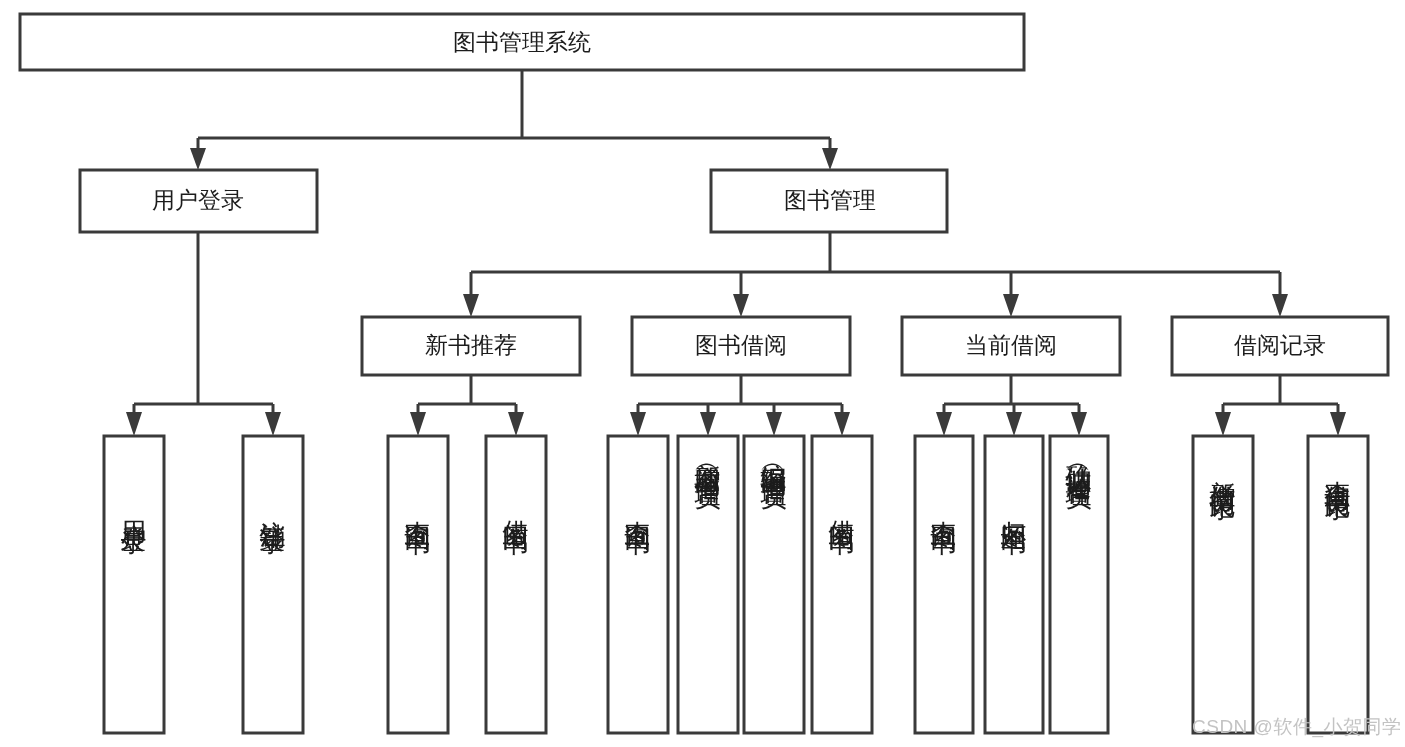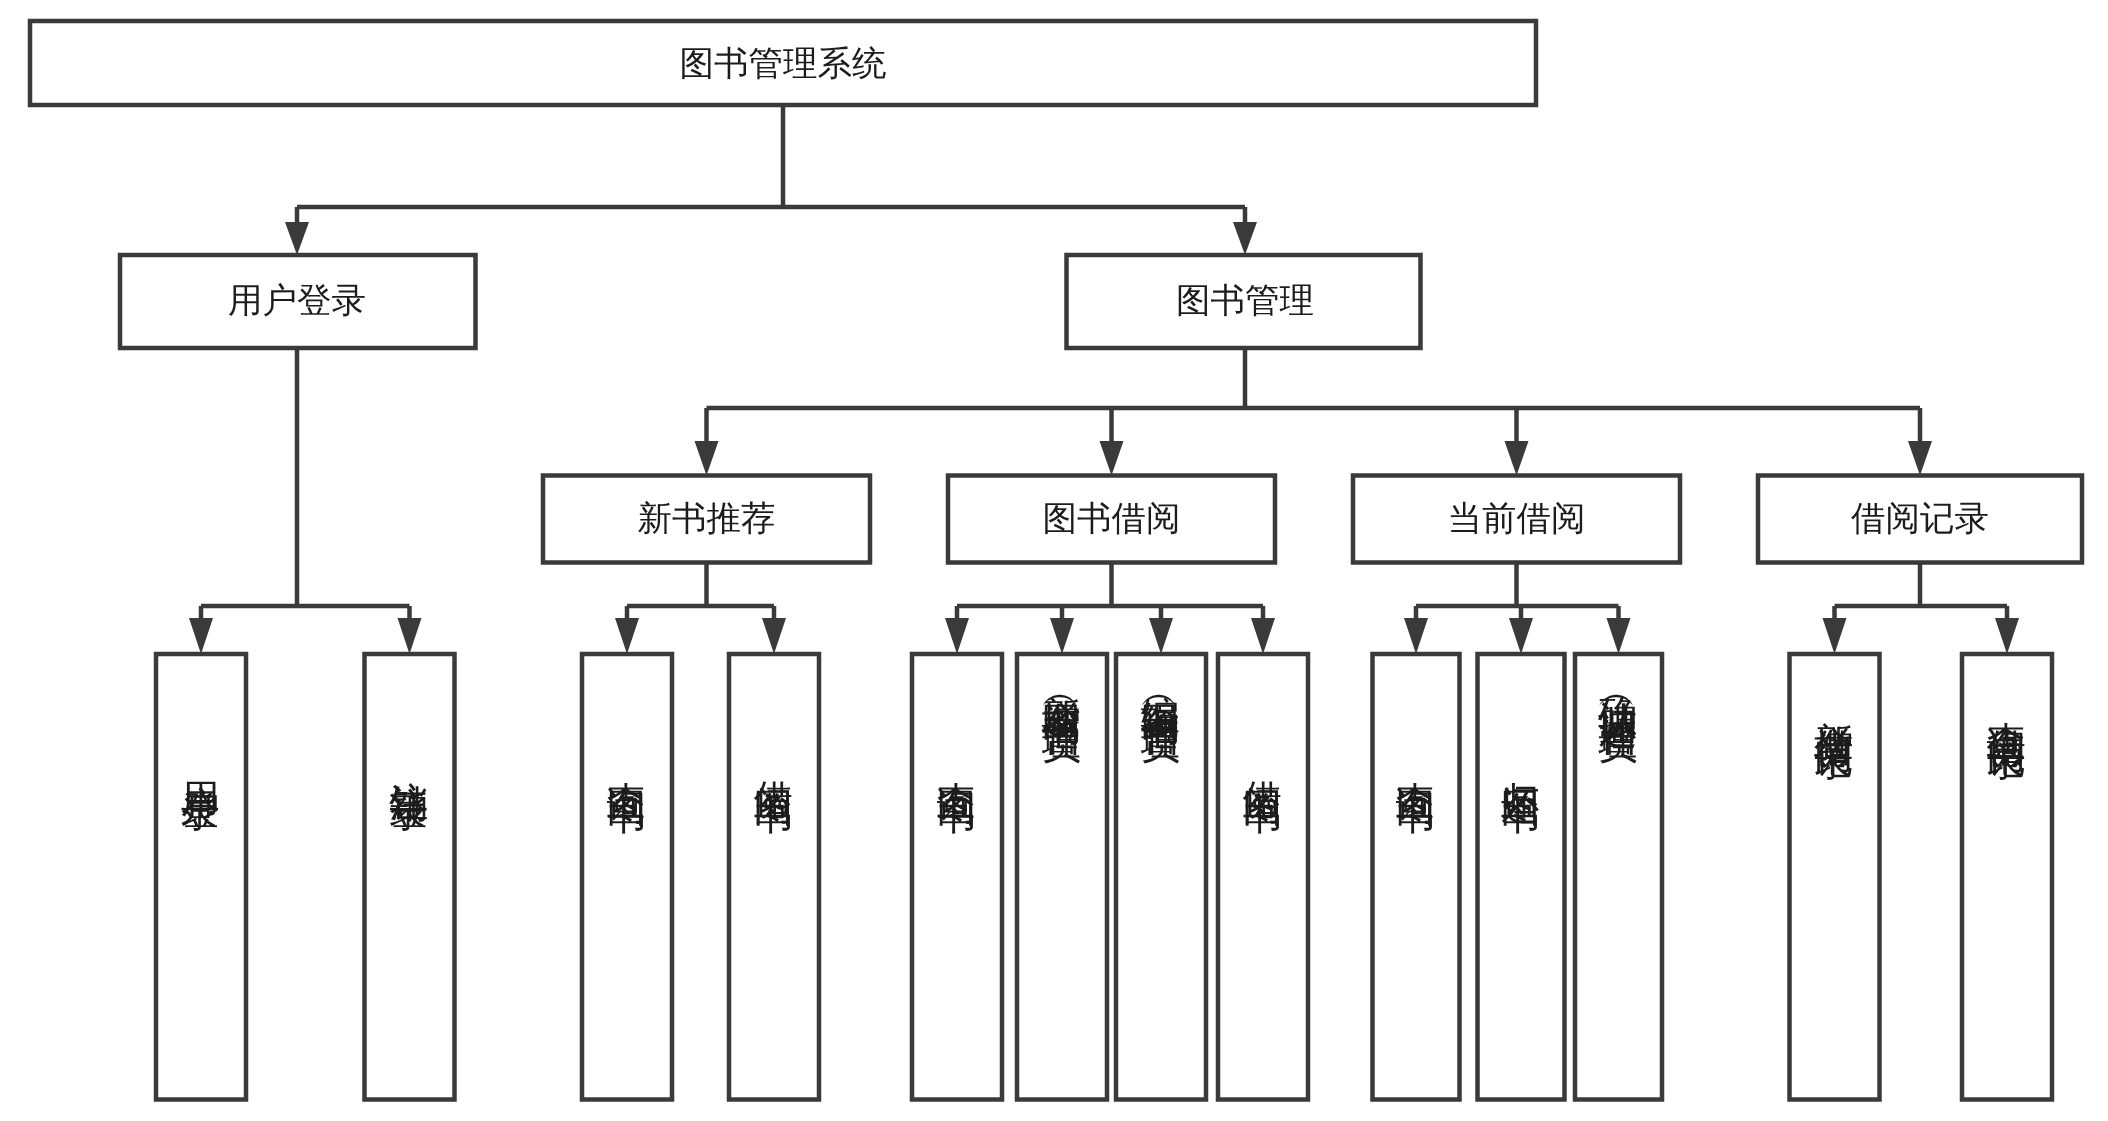--- a/index.html
+++ b/index.html
@@ -245,14 +245,15 @@
   </div>
 
   <div class="vert-label-wrap" style="left:1193px; top:460px; width:60px; height:273px;">
     <span class="vert-label">新增借阅记录</span>
   </div>
 
   <div class="vert-label-wrap" style="left:1308px; top:460px; width:60px; height:273px;">
     <span class="vert-label">查询借阅记录</span>
   </div>
 
+  <div class="watermark">CSDN @软件_小贺同学</div>
 
 </div>
 
 </body></html>

